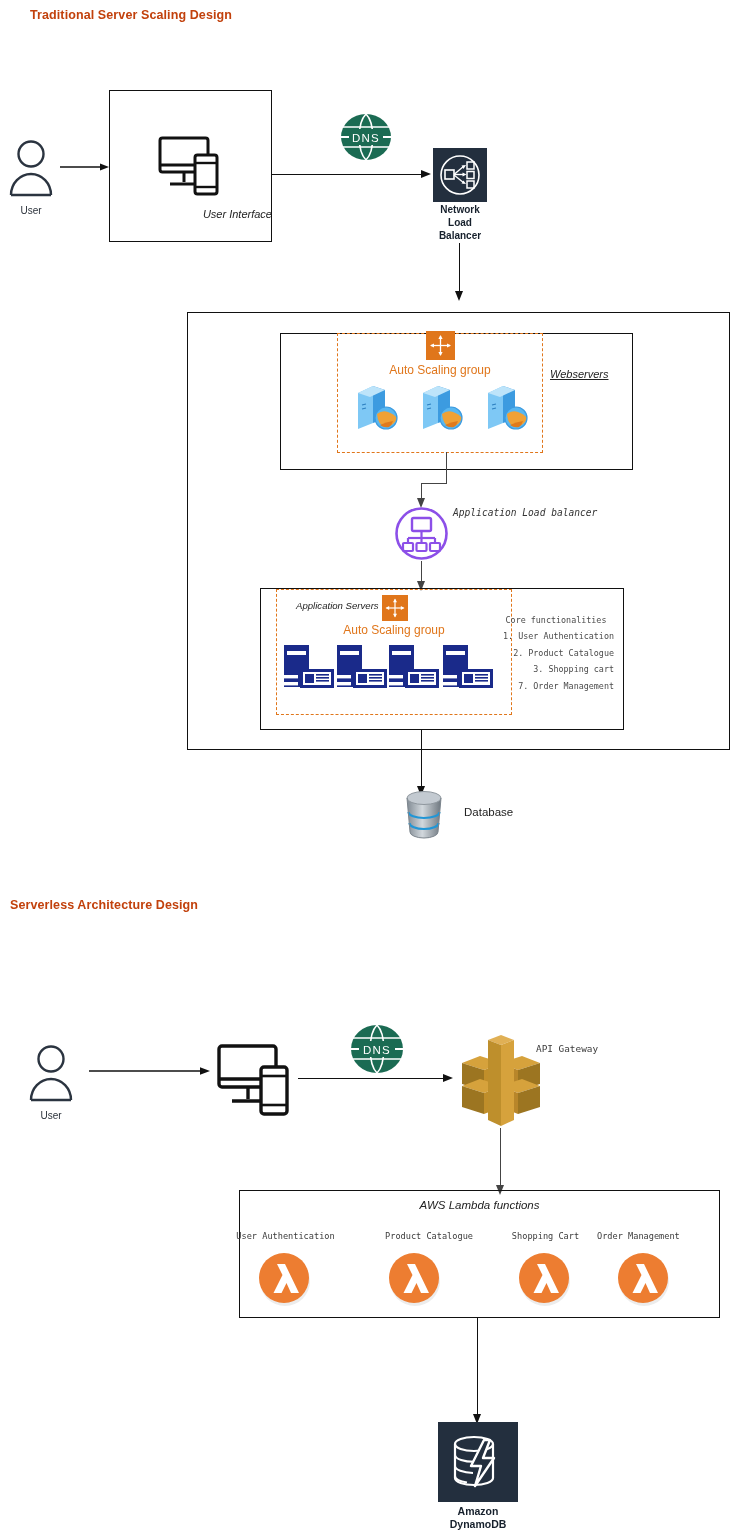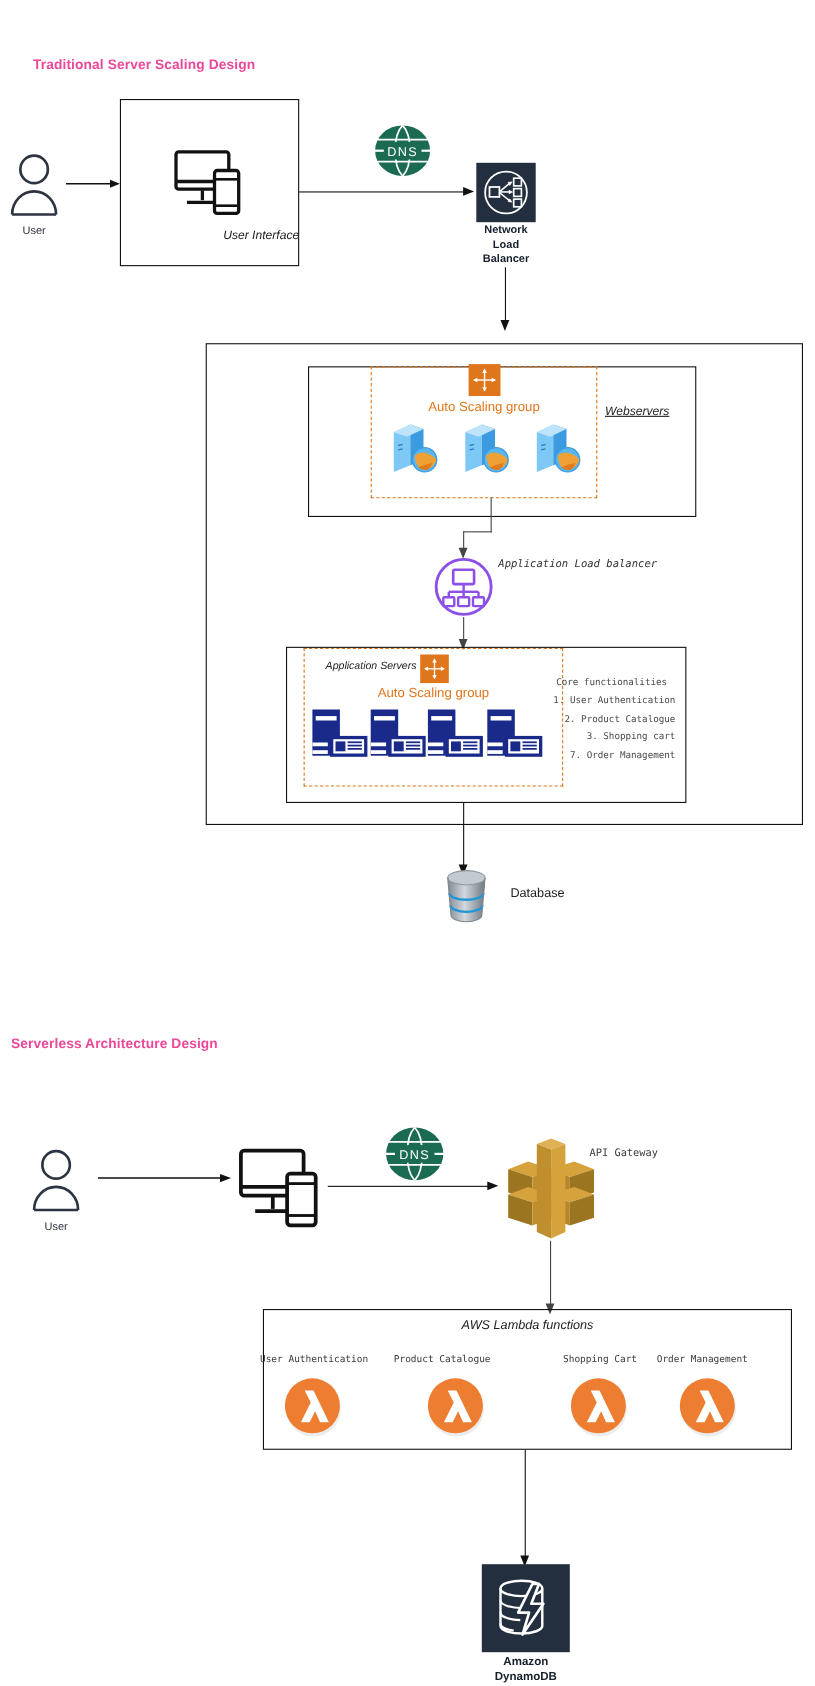--- a/index.html
+++ b/index.html
@@ -1,20 +1,20 @@
 <!DOCTYPE html>
 <html><head>
 <meta charset="utf-8">
 <style>
   html,body{margin:0;padding:0;background:#fff;}
   body{width:741px;height:1533px;position:relative;
        font-family:"Liberation Sans", sans-serif;
        color:#1f2733;-webkit-font-smoothing:antialiased;}
   .abs{position:absolute;}
-  .section-title{font-size:12.5px;font-weight:bold;color:#ec4899;letter-spacing:.1px;margin-top:44px;}
+  .section-title{font-size:12.5px;font-weight:bold;color:#c2410c;letter-spacing:.1px;}
   .box{border:1.4px solid #111;background:transparent;box-sizing:border-box;}
   .dashed{border:1.5px dashed #E0761B;box-sizing:border-box;}
   .lbl{font-size:10px;color:#2b323b;text-align:center;line-height:1.25;}
   .lbl-bold{font-weight:bold;font-size:10px;color:#16202c;text-align:center;line-height:1.28;}
   .italic{font-style:italic;font-size:11px;color:#222;}
   .mono{font-family:"DejaVu Sans Mono", monospace;font-size:8.6px;color:#3b3b3b;letter-spacing:0;}
   .mono-it{font-family:"DejaVu Sans Mono", monospace;font-style:italic;font-size:9.6px;color:#333;}
   .asg-label{color:#E0761B;font-size:12px;text-align:center;}
   .vline{width:1.3px;background:#111;position:absolute;}
   .hline{height:1.3px;background:#111;position:absolute;}
@@ -397,21 +397,21 @@
 
 <div class="abs mono" style="left:228px;top:1231px;width:115px;text-align:center;">User Authentication</div>
 <div class="abs" style="left:258px;top:1251px;">
   <svg width="54" height="56" viewBox="0 0 54 56">
     <ellipse cx="27" cy="30" rx="25" ry="25" fill="#C9C9C9" opacity="0.35"></ellipse>
     <circle cx="26" cy="27" r="25" fill="#ED7D31"></circle>
     <path d="M19 13 h8 l14 29 h-8 l-4.5 -10 -5 10 h-8 l9 -18 -5.5 -11z" fill="#fff"></path>
   </svg>
 </div>
 
-<div class="abs mono" style="left:358px;top:1231px;width:115px;text-align:left;">Product Catalogue</div>
+<div class="abs mono" style="left:358px;top:1231px;width:115px;text-align:right;">Product Catalogue</div>
 <div class="abs" style="left:388px;top:1251px;">
   <svg width="54" height="56" viewBox="0 0 54 56">
     <ellipse cx="27" cy="30" rx="25" ry="25" fill="#C9C9C9" opacity="0.35"></ellipse>
     <circle cx="26" cy="27" r="25" fill="#ED7D31"></circle>
     <path d="M19 13 h8 l14 29 h-8 l-4.5 -10 -5 10 h-8 l9 -18 -5.5 -11z" fill="#fff"></path>
   </svg>
 </div>
 
 <div class="abs mono" style="left:488px;top:1231px;width:115px;text-align:center;">Shopping Cart</div>
 <div class="abs" style="left:518px;top:1251px;">

